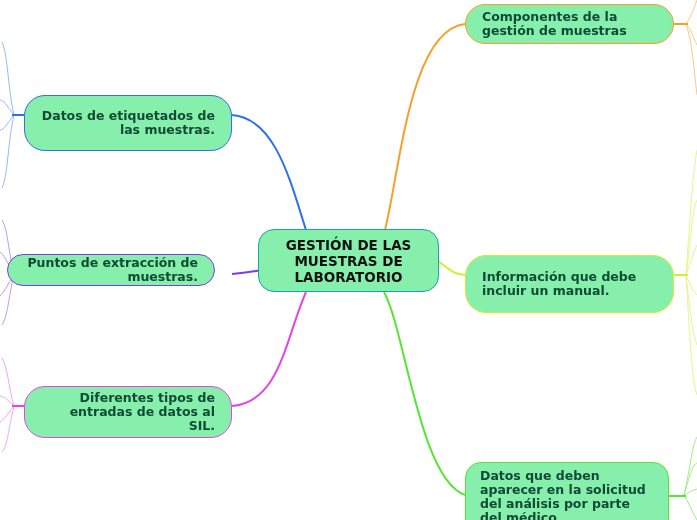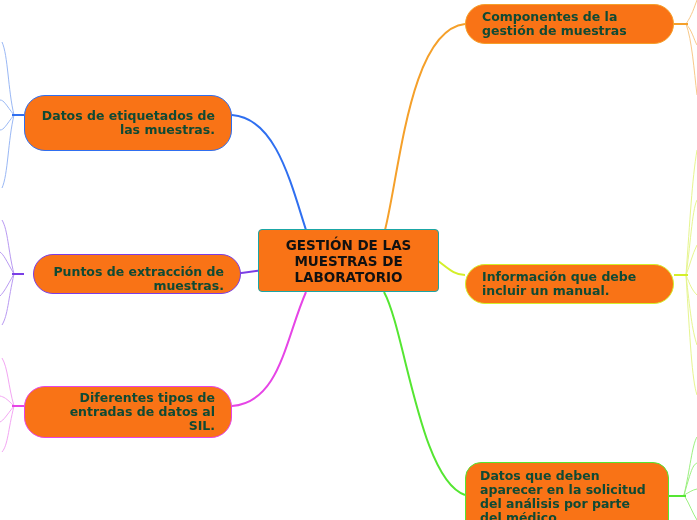--- a/index.html
+++ b/index.html
@@ -3,27 +3,27 @@
   <meta charset="utf-8">
   <style>
     html, body { margin: 0; padding: 0; }
     body {
       width: 697px; height: 520px; overflow: hidden; position: relative;
       background: #ffffff;
       font-family: "DejaVu Sans", sans-serif;
     }
     svg.links { position: absolute; left: 0; top: 0; width: 697px; height: 520px; }
     .node {
-      position: absolute; box-sizing: border-box; background: #f97316;
+      position: absolute; box-sizing: border-box; background: #86efac;
       font-weight: bold; font-size: 12.5px; line-height: 14px; color: #0f4a34;
       display: flex; align-items: center;
     }
     .center {
       left: 258px; top: 229px; width: 181px; height: 63px;
-      border: 1.5px solid #1aa6a6; border-radius: 4px;
+      border: 1.5px solid #1aa6a6; border-radius: 16px;
       color: #111; font-size: 13.5px; line-height: 16px; text-align: center;
       justify-content: center;
     }
     .pill { border-radius: 21px; border-width: 1.5px; border-style: solid; padding: 0 16px; }
     .left { justify-content: flex-end; text-align: right; }
     .right { justify-content: flex-start; text-align: left; }
   </style>
 </head>
 <body>
 
@@ -88,31 +88,31 @@
 </svg>
 
 <div class="node center">
   <span>GESTIÓN DE LAS MUESTRAS DE LABORATORIO</span>
 </div>
 
 <div class="node pill left" style="left:24px; top:95px; width:208px; height:56px; border-color:#2f6ff0;">
   <span>Datos de etiquetados de las muestras.</span>
 </div>
 
-<div class="node pill left" style="left:33px; top:254px; width:208px; height:40px; border-color:#7a3ee6;align-items:flex-end;">
+<div class="node pill left" style="left:7px; top:254px; width:208px; height:32px; border-color:#7a3ee6;">
   <span>Puntos de extracción de muestras.</span>
 </div>
 
 <div class="node pill left" style="left:24px; top:386px; width:208px; height:52px; border-color:#e645e6;">
   <span>Diferentes tipos de entradas de datos al SIL.</span>
 </div>
 
 <div class="node pill right" style="left:465px; top:4px; width:209px; height:40px; border-color:#f5a02a;">
   <span>Componentes de la gestión de muestras</span>
 </div>
 
-<div class="node pill right" style="left:465px; top:264px; width:209px; height:40px; border-color:#d4ef2a;align-items:center;">
+<div class="node pill right" style="left:465px; top:255px; width:209px; height:58px; border-color:#d4ef2a;align-items:center;">
   <span>Información que debe incluir un manual.</span>
 </div>
 
 <div class="node right" style="left:465px; top:462px; width:204px; height:80px; border:1.5px solid #55e632; border-radius:16px; padding:6px 14px; align-items:flex-start;">
   <span>Datos que deben aparecer en la solicitud del análisis por parte del médico</span>
 </div>
 
 </body></html>

